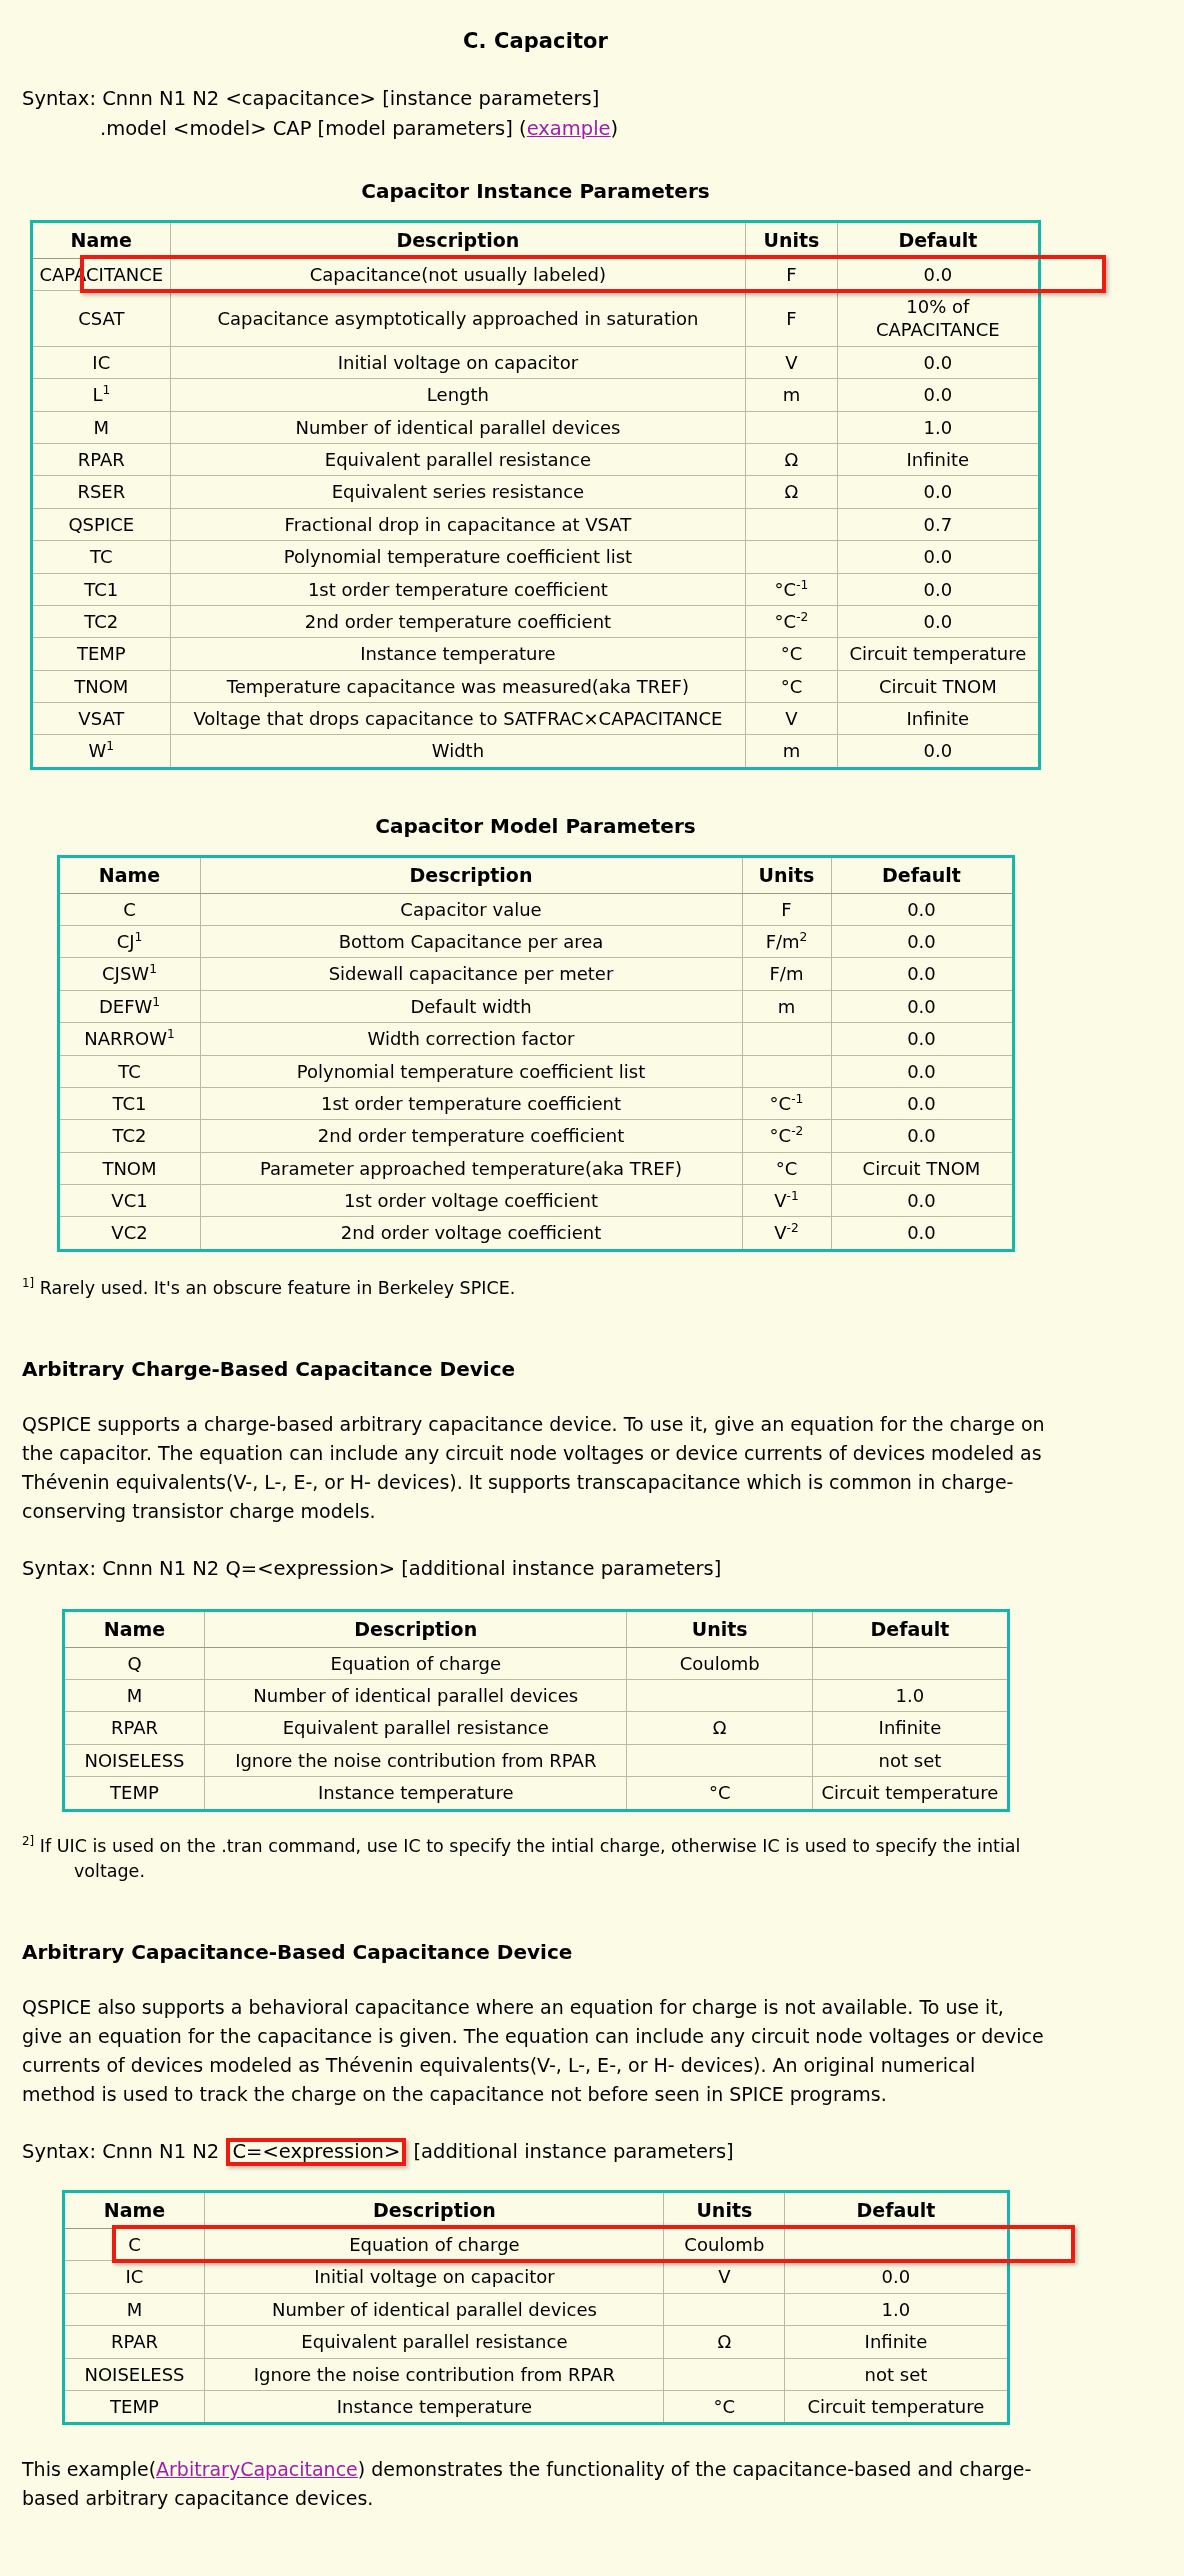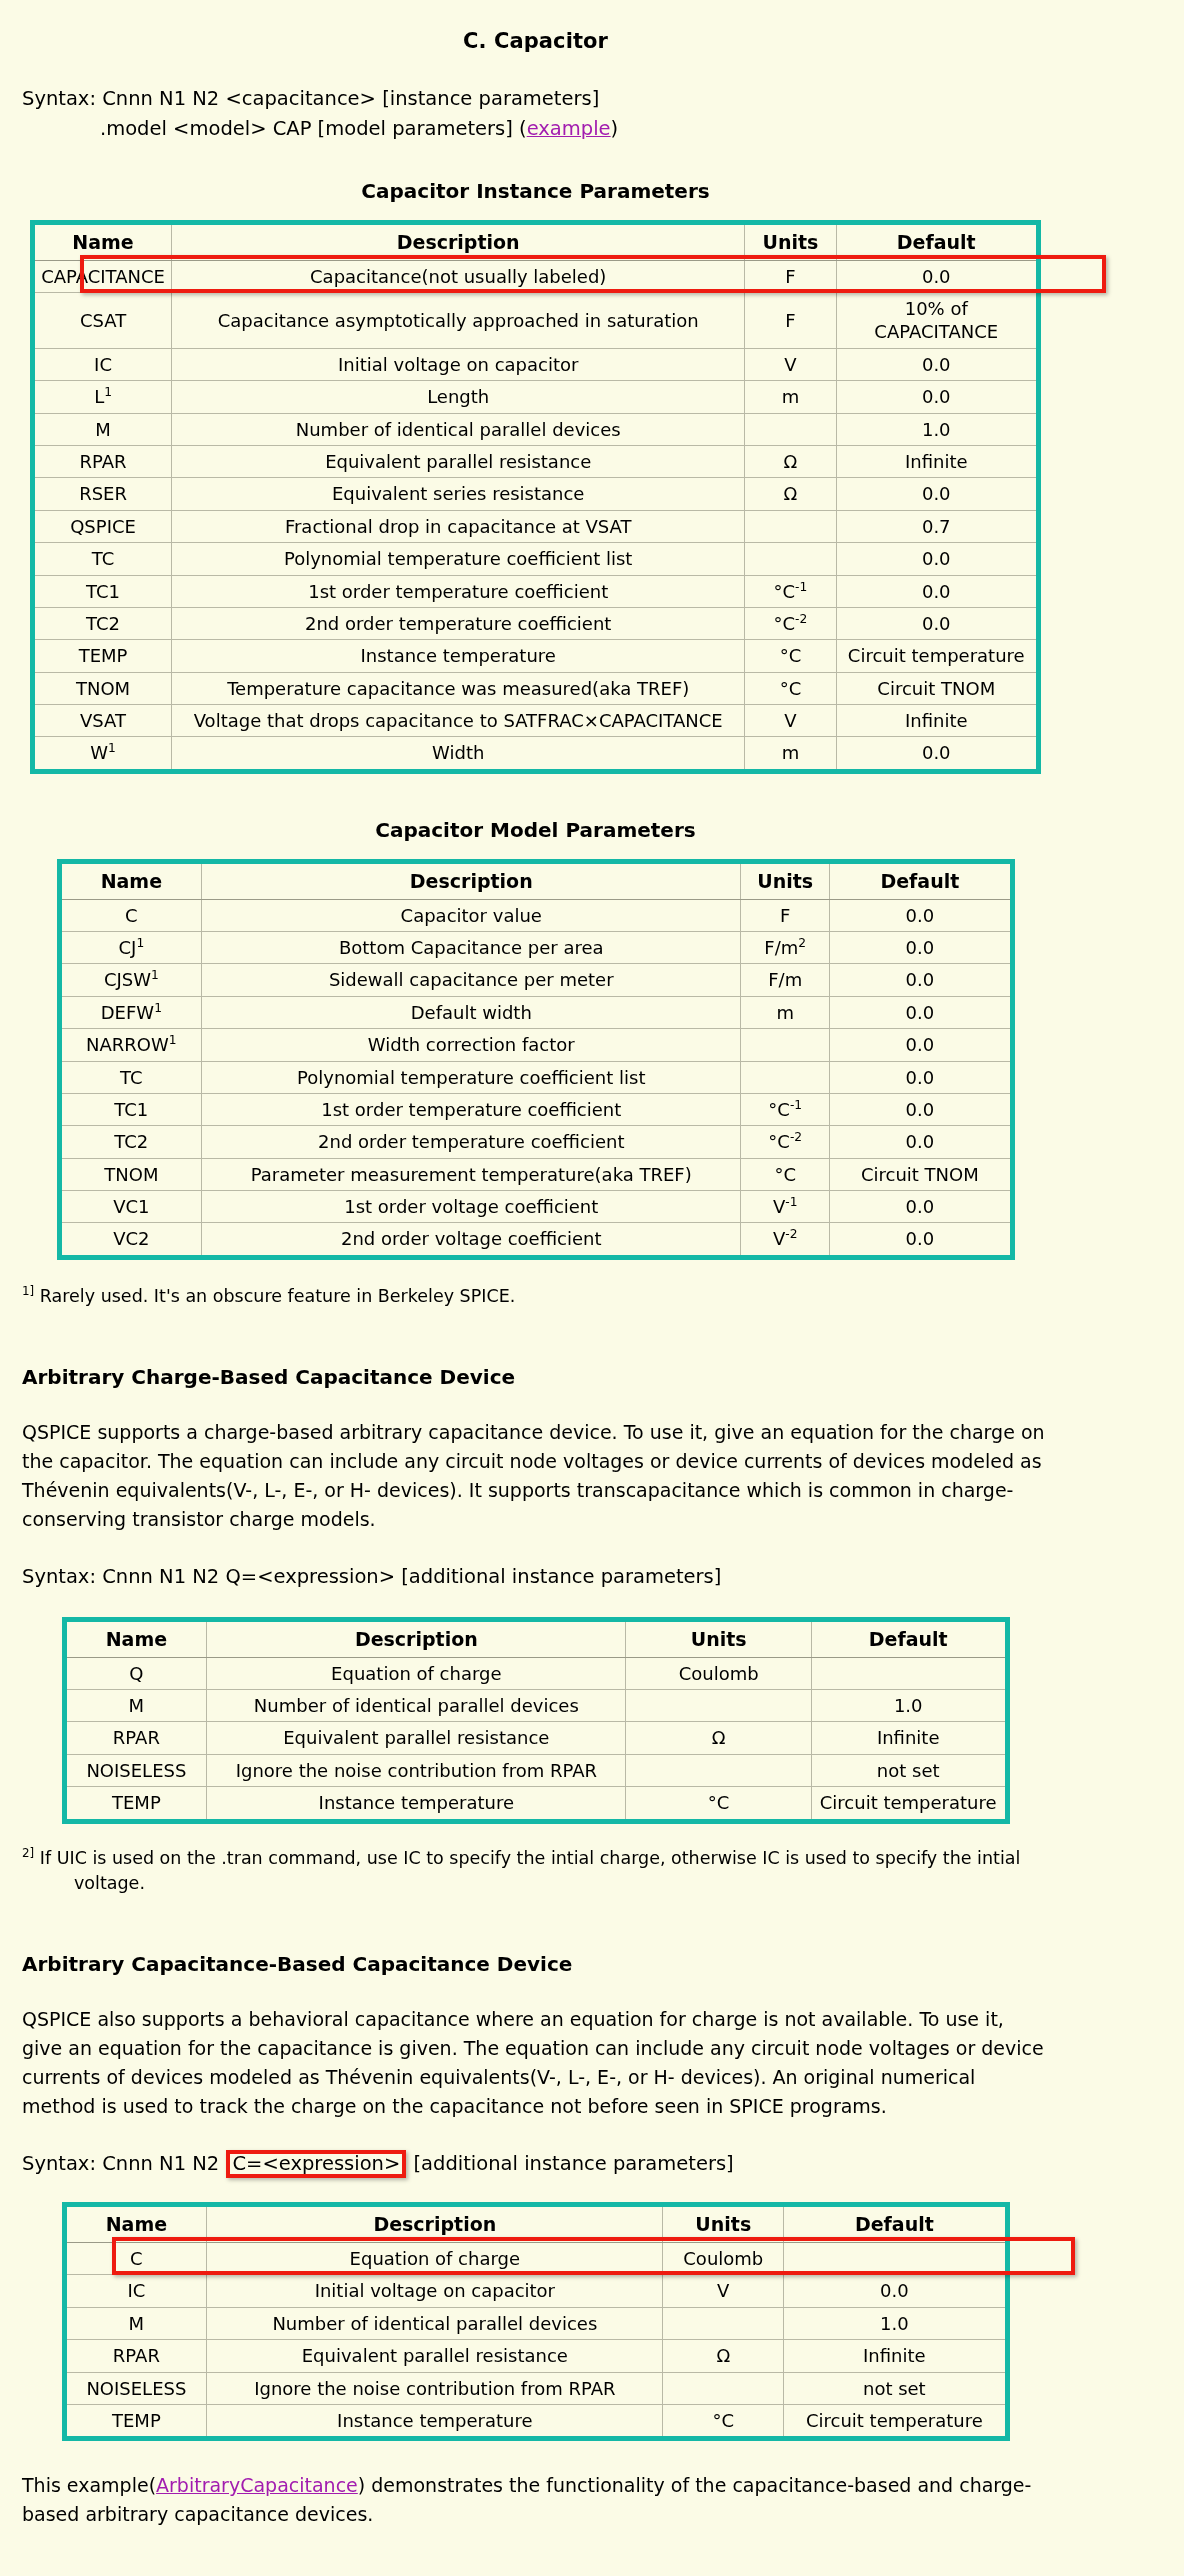--- a/index.html
+++ b/index.html
@@ -68,21 +68,21 @@
     padding-left: 26px;
     text-indent: -26px;
   }
   .footnote .hang .ind { padding-left: 26px; display:block; text-indent:0; }
   sup { font-size: 0.68em; vertical-align: super; line-height: 0; }
 
   table.ptable {
     border-collapse: collapse;
     margin: 0 auto;
     background: #fbfbe6;
-    border: 5px solid #14b8a6;
+    border: 3px solid #14b8a6;
     font-size: 18px;
   }
   table.ptable th, table.ptable td {
     border: 1px solid #b9b9a6;
     padding: 4px 6px;
     text-align: center;
     vertical-align: middle;
     font-weight: normal;
     line-height: 1.3;
   }
@@ -316,21 +316,21 @@
             <td class="c-def">0.0</td>
           </tr>
           <tr>
             <td class="c-name">TC2</td>
             <td class="c-desc">2nd order temperature coefficient</td>
             <td class="c-units">°C<sup>-2</sup></td>
             <td class="c-def">0.0</td>
           </tr>
           <tr>
             <td class="c-name">TNOM</td>
-            <td class="c-desc">Parameter measurement temperature(aka TREF)</td>
+            <td class="c-desc">Parameter approached temperature(aka TREF)</td>
             <td class="c-units">°C</td>
             <td class="c-def">Circuit TNOM</td>
           </tr>
           <tr>
             <td class="c-name">VC1</td>
             <td class="c-desc">1st order voltage coefficient</td>
             <td class="c-units">V<sup>-1</sup></td>
             <td class="c-def">0.0</td>
           </tr>
           <tr>

